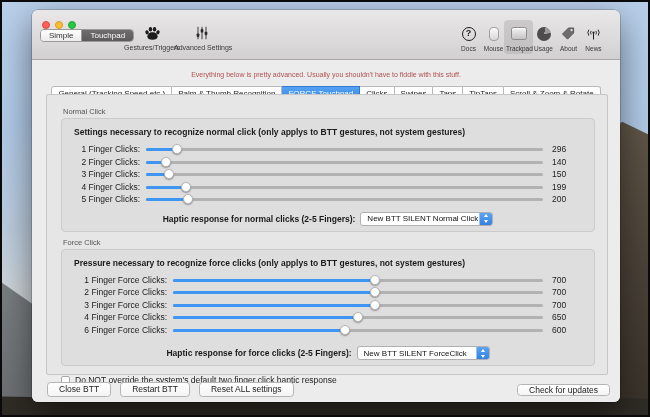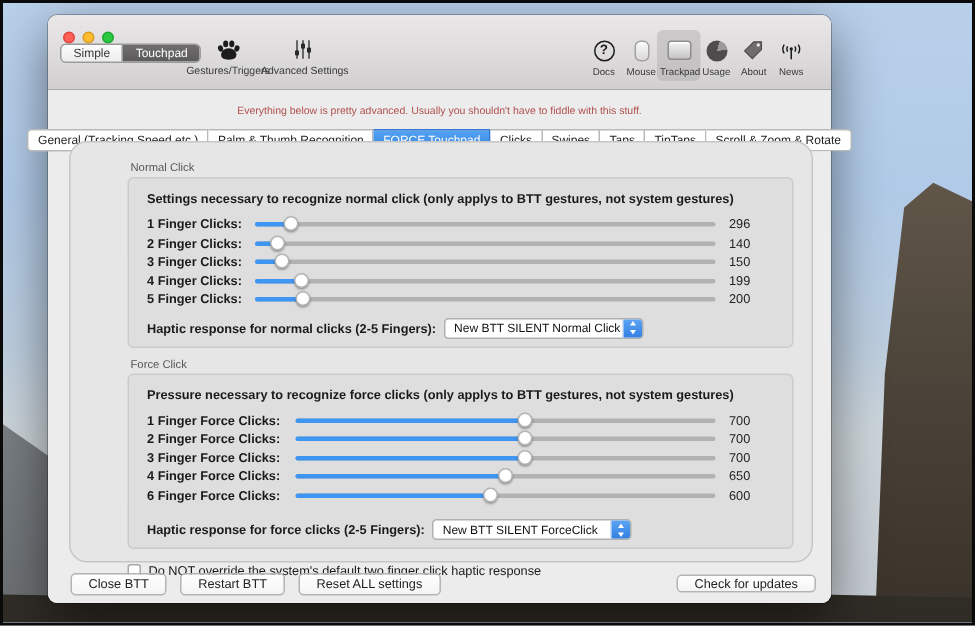--- a/index.html
+++ b/index.html
@@ -14,21 +14,21 @@
     background: linear-gradient(180deg, #7a6c58 0%, #5c5245 35%, #4a4238 65%, #39322a 100%);
     clip-path: polygon(93% 33%, 96% 29%, 100% 32%, 100% 100%, 90% 100%, 91% 60%); }
   .bg-mount-left { position:absolute; inset:0;
     background: linear-gradient(180deg, #aab1b6 0%, #878d92 40%, #6a6e71 100%);
     clip-path: polygon(0 68%, 5.5% 74%, 6% 100%, 0 100%); }
   .bg-bottom { position:absolute; inset:0;
     background: linear-gradient(180deg, #4c453c 0%, #2f2b25 100%);
     clip-path: polygon(0 95.5%, 38% 96.5%, 70% 95%, 100% 96%, 100% 100%, 0 100%); }
 
   
-  .window { position:absolute; left:30px; top:8px; width:522px; height:392px;
+  .window { position:absolute; left:30px; top:8px; width:588px; height:392px;
             border-radius:6px; box-shadow: 0 12px 34px rgba(0,0,0,.5), 0 0 0 0.5px rgba(0,0,0,.35);
             background:#ececec; }
   .toolbar { position:absolute; left:0; top:0; right:0; height:50px;
              border-radius:6px 6px 0 0;
              background: linear-gradient(180deg,#e9e7e8 0%,#dcdadb 60%,#d1cfd0 100%);
              border-bottom:1px solid #a9a7a8; }
   .lights { position:absolute; left:10px; top:11px; display:flex; gap:5px; }
   .light { width:8px; height:8px; border-radius:50%; }
   .light.red   { background:#ff5f57; border:0.5px solid #e0443e; }
   .light.yellow{ background:#febc2e; border:0.5px solid #d89b22; }
@@ -67,42 +67,42 @@
   .notice { position:absolute; top:11px; left:0; right:0; text-align:center;
             font-size:7px; color:#b0504f; }
   .tabbar { position:absolute; top:26px; left:0; right:0; display:flex; justify-content:center; }
   .tab { font-size:8px; line-height:14px; height:15px; padding:0 6px; background:#fff;
          border:1px solid #b9b9b9; border-left:none; color:#222; white-space:nowrap; cursor:default; }
   .tab:first-child { border-left:1px solid #b9b9b9; border-radius:3px 0 0 3px; }
   .tab:last-child { border-radius:0 3px 3px 0; }
   .tab.active { background:linear-gradient(#54a3f2,#3784e4); border-color:#3277d2; color:#fff; }
 
   .panel { position:absolute; left:14px; right:12px; top:34px; bottom:27px;
-           background:#e6e6e6; border:1px solid #c6c6c6; border-radius:12px;padding-left:24px; }
+           background:#e6e6e6; border:1px solid #c6c6c6; border-radius:2px; }
 
   .group-label { font-size:7.5px; color:#555; margin:0 0 2px 16px; }
   .gl1 { margin-top:12px; }
   .gl2 { margin-top:6px; }
   .groupbox { margin:0 12px 0 14px; background:#dedede; border:1px solid #cbcbcb;
               border-radius:4px; padding:6px 12px 5px 12px; }
   .gb-header { font-size:8.5px; font-weight:bold; color:#1a1a1a; margin:2px 0 6px 0; white-space:nowrap; }
 
   .srow { display:flex; align-items:center; height:12.5px; }
-  .slbl { width:66px; font-size:8.5px; font-weight:bold; color:#1a1a1a;
+  .slbl { width:66px; text-align:right; font-size:8.5px; font-weight:normal; color:#1a1a1a;
           margin-right:6px; white-space:nowrap; }
   .force .slbl { width:93px; }
   .slider { position:relative; flex:1; height:12px; }
   .slider .track { position:absolute; left:0; right:0; top:5px; height:3px; background:#b2b2b2; border-radius:2px; }
   .slider .fill  { position:absolute; left:0; top:5px; height:3px; width:var(--p,0%); background:#3f95f2; border-radius:2px; }
   .slider .knob  { position:absolute; top:1px; left:var(--p,0%); margin-left:-5px; width:10px; height:10px;
                    background:#fff; border-radius:50%; border:0.5px solid #b5b5b5;
                    box-shadow:0 1px 1.5px rgba(0,0,0,.35); }
   .sval { width:30px; font-size:8.5px; color:#222; margin-left:9px; }
 
-  .haptic { display:flex; align-items:center; margin-top:6px; height:14px; }
+  .haptic { display:flex; align-items:center; margin-top:6px; height:14px;justify-content:center; }
   .haptic .hlbl { font-size:8.5px; font-weight:bold; color:#1a1a1a; margin-right:5px; white-space:nowrap; }
   .dropdown { display:flex; align-items:center; height:14px; background:#fff;
               border:1px solid #b0b0b0; border-radius:3px; overflow:hidden; cursor:default; }
   .dropdown .dd-text { font-size:8px; color:#111; padding:0 8px 0 6px; white-space:nowrap; width:118px; }
   .dropdown .dd-cap { width:13px; height:14px; background:linear-gradient(#5fa7f5,#2f7de1);
               position:relative; border-left:1px solid #9cc2ef; }
   .dd-cap .up, .dd-cap .down { position:absolute; left:50%; transform:translateX(-50%);
               width:0; height:0; border-left:2.6px solid transparent; border-right:2.6px solid transparent; }
   .dd-cap .up   { top:2.5px; border-bottom:3.2px solid #fff; }
   .dd-cap .down { bottom:2.5px; border-top:3.2px solid #fff; }

